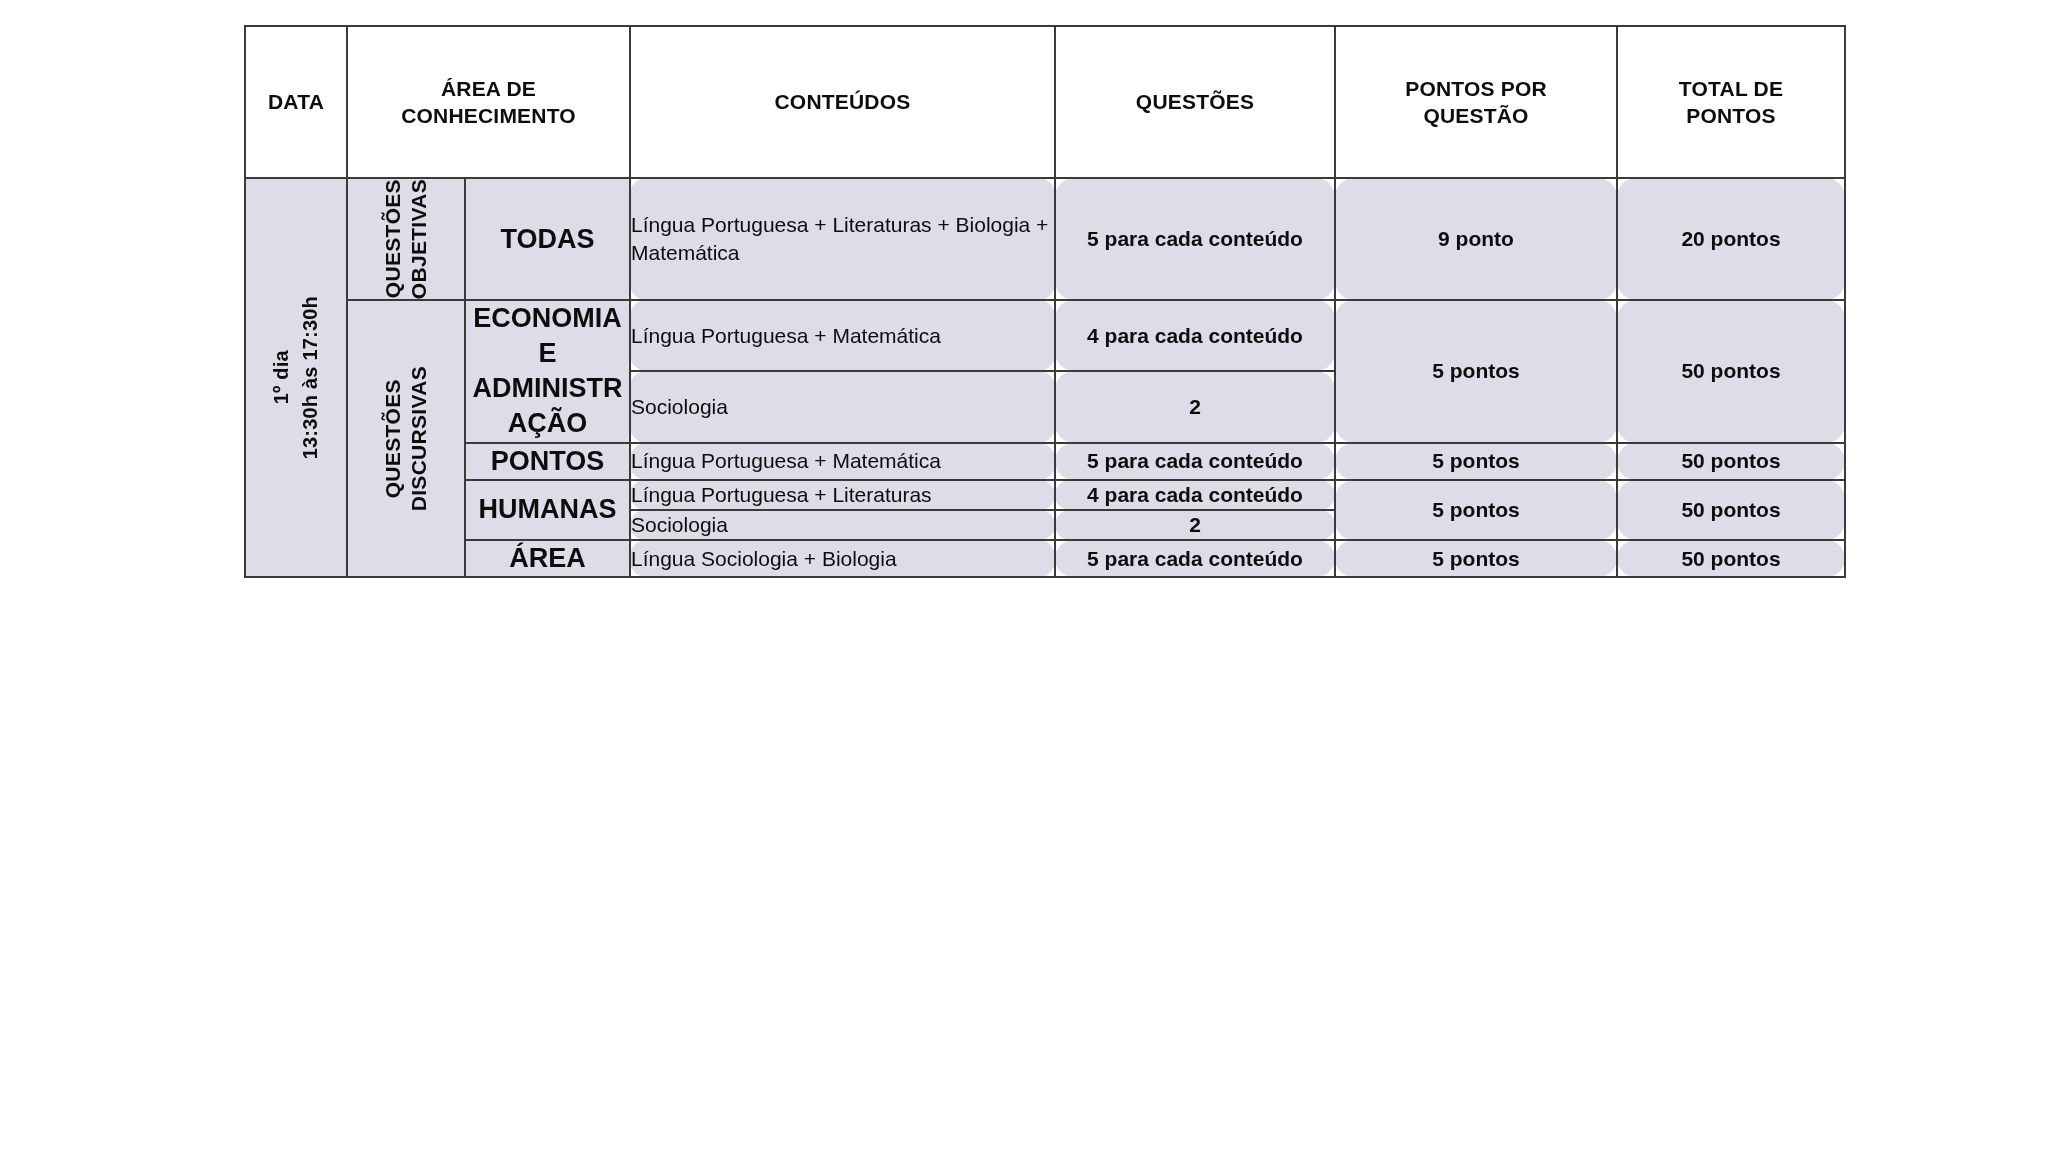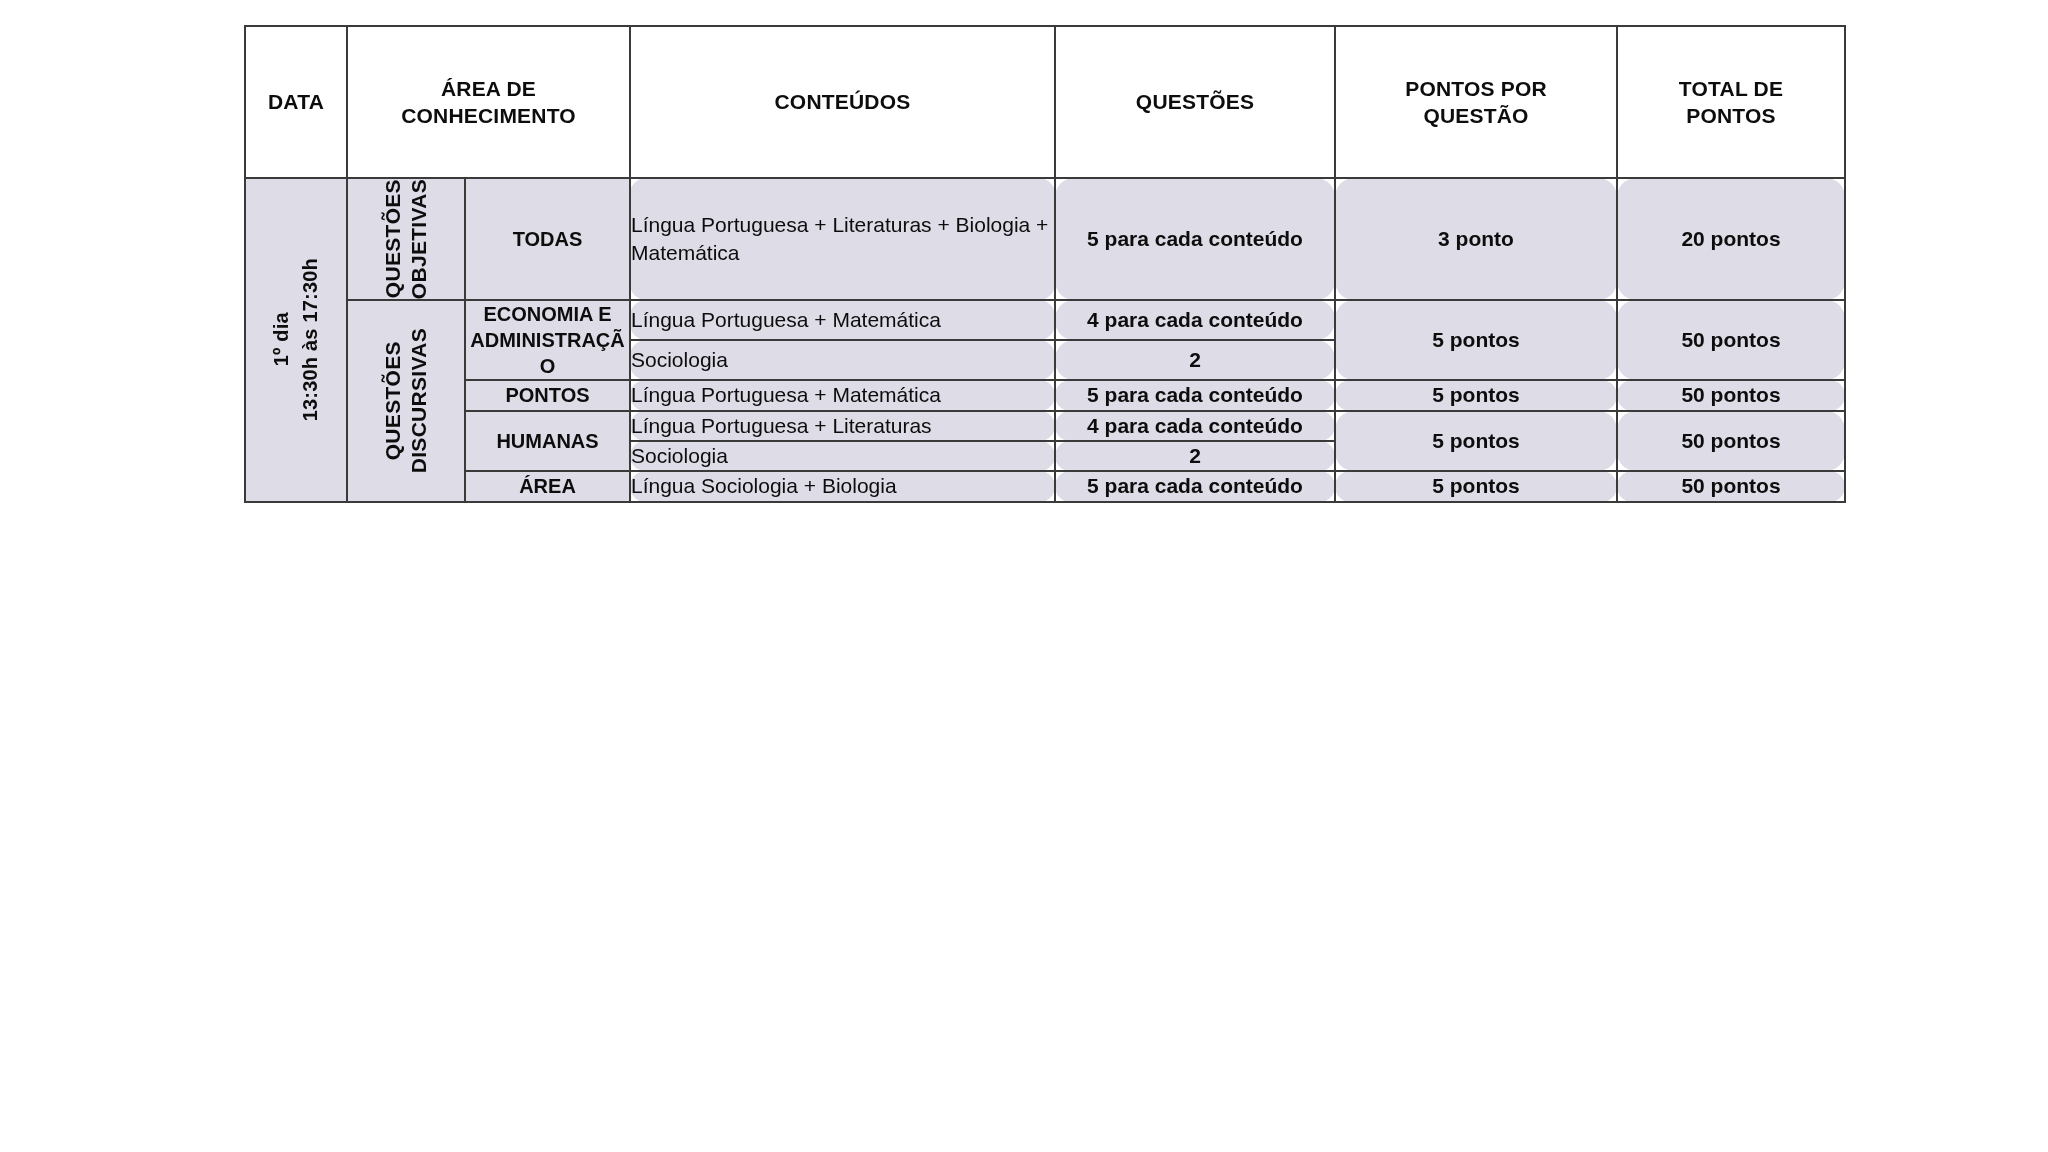--- a/index.html
+++ b/index.html
@@ -110,21 +110,21 @@
   }
 
   .vert-inner.data-label {
     font-size: 20px;
     line-height: 1.45;
     letter-spacing: 0.2px;
   }
 
   .area-label {
     font-weight: bold;
-    font-size: 20px;
+    font-size: 27px;
     text-align: center;
     padding: 8px 6px;
     line-height: 1.3;
     color: #0d0d0d;
     word-break: break-word;
   }
 </style>
 </head>
 <body>
 
@@ -162,21 +162,21 @@
             <div class="vert-inner data-label">1º dia
 13:30h às 17:30h</div>
           </td>
           <td class="vert" rowspan="1">
             <div class="vert-inner">QUESTÕES
 OBJETIVAS</div>
           </td>
           <td class="body-cell area-label">TODAS</td>
           <td class="body-cell pad-left regular">Língua Portuguesa + Literaturas + Biologia + Matemática</td>
           <td class="body-cell pad-center bold">5 para cada conteúdo</td>
-          <td class="body-cell pad-center bold">3 ponto</td>
+          <td class="body-cell pad-center bold">9 ponto</td>
           <td class="body-cell pad-center bold">20 pontos</td>
         </tr>
 
         <tr>
           <td class="vert" rowspan="6">
             <div class="vert-inner">QUESTÕES
 DISCURSIVAS</div>
           </td>
           <td class="body-cell area-label" rowspan="2">ECONOMIA E ADMINISTRAÇÃO</td>
           <td class="body-cell pad-left regular">Língua Portuguesa + Matemática</td>

